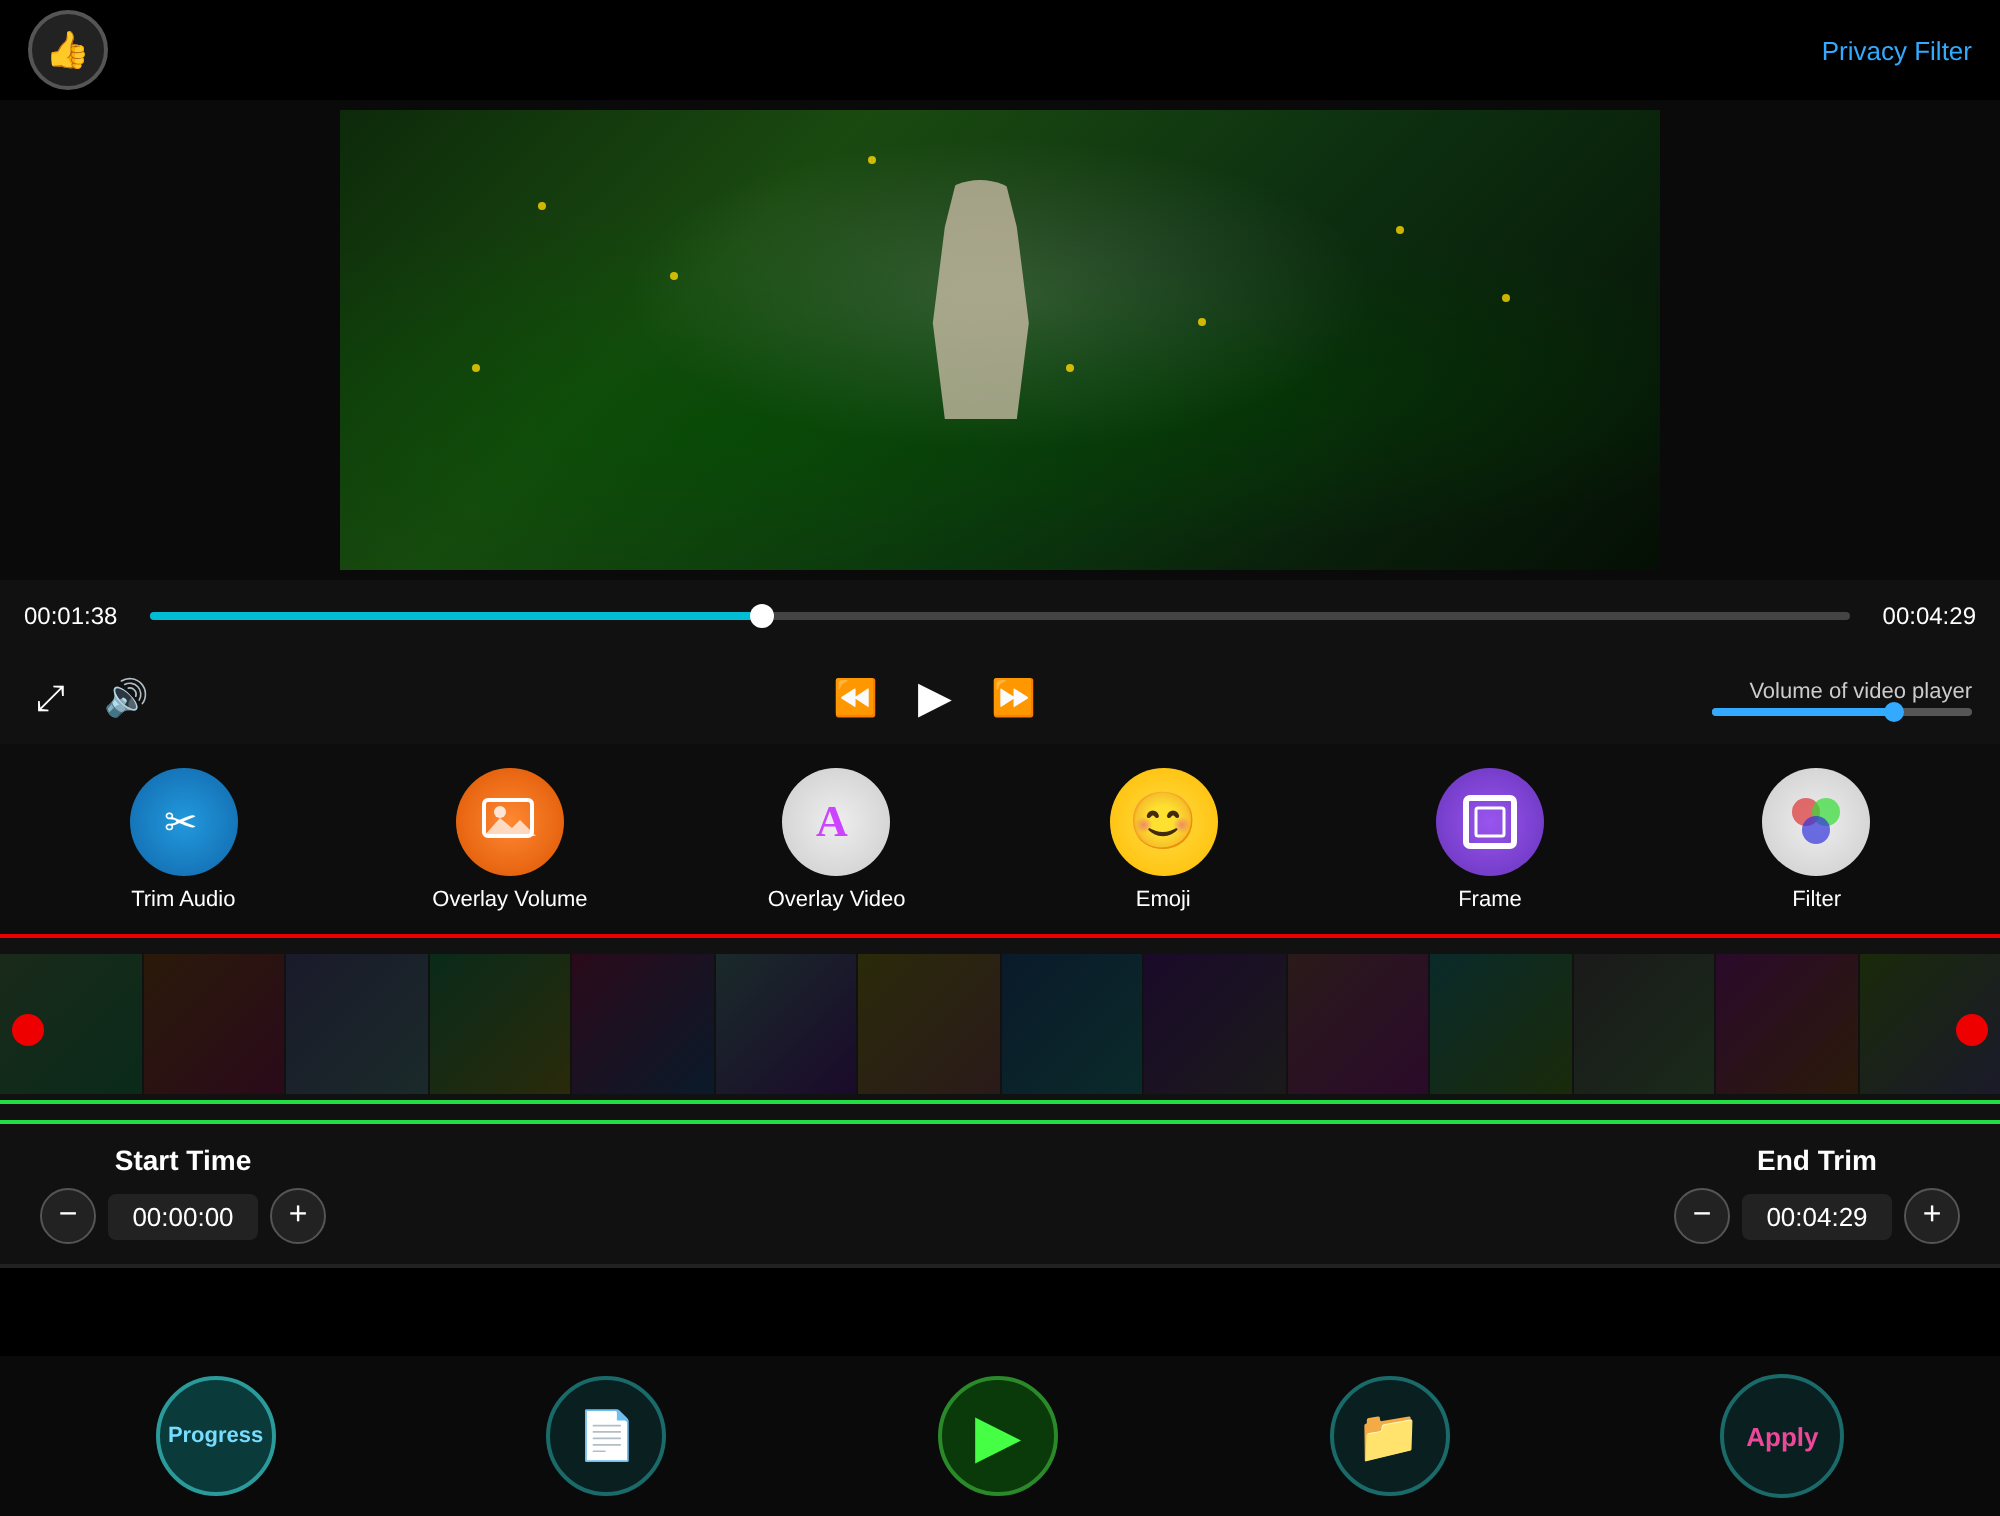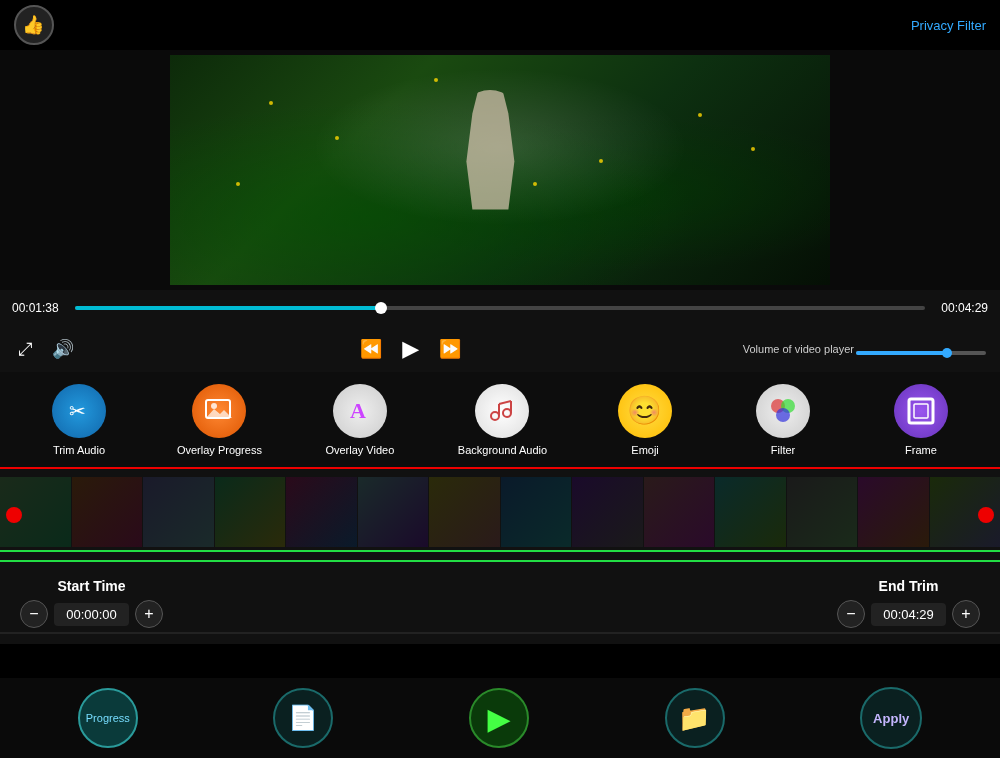--- a/index.html
+++ b/index.html
@@ -285,21 +285,21 @@
       transform: translateY(-50%);
       width: 16px; height: 16px;
       background: #e00;
       border-radius: 50%;
     }
 
     
     #time-section {
       position: absolute;
       top: 562px; left: 0; right: 0;
-      height: 82px;
+      height: 70px;
       background: #111;
       display: flex;
       align-items: center;
       justify-content: space-between;
       padding: 0 20px;
     }
     .time-group {
       display: flex;
       flex-direction: column;
       align-items: center;
@@ -433,21 +433,21 @@
 
 <div id="controls-row">
   <button class="ctrl-btn" title="Expand">⤢</button>
   <button class="ctrl-btn" title="Volume">🔊</button>
   <div style="flex:1"></div>
   <button class="ctrl-btn" title="Rewind">⏪</button>
   <button class="ctrl-btn" title="Play" style="font-size:22px">▶</button>
   <button class="ctrl-btn" title="Forward">⏩</button>
   <div style="flex:1"></div>
 
-  <div style="display:flex;flex-direction:row;align-items:flex-end;gap:2px;">
+  <div style="display:flex;flex-direction:column;align-items:flex-end;gap:2px;">
     <span style="font-size:11px;color:#ccc;">Volume of video player</span>
     <div style="display:flex;align-items:center;gap:4px;">
       <div id="volume-track" style="width:130px;height:4px;background:#555;border-radius:2px;position:relative;">
         <div id="volume-fill" style="height:100%;background:#3af;border-radius:2px;width:70%;"></div>
         <div id="volume-thumb" style="position:absolute;top:50%;left:70%;transform:translate(-50%,-50%);width:10px;height:10px;background:#3af;border-radius:50%;"></div>
       </div>
     </div>
   </div>
 </div>
 
@@ -461,66 +461,54 @@
       <span class="tool-label">Trim Audio</span>
     </div>
     <div class="tool-item">
       <div class="tool-icon icon-overlay-pic">
         <svg width="30" height="30" viewBox="0 0 30 30">
           <rect x="2" y="4" width="24" height="18" rx="2" fill="none" stroke="white" stroke-width="2"></rect>
           <circle cx="10" cy="10" r="3" fill="white" opacity="0.8"></circle>
           <polygon points="2,22 10,13 16,18 20,14 28,22" fill="white" opacity="0.7"></polygon>
         </svg>
       </div>
-      <span class="tool-label">Overlay Progress</span>
+      <span class="tool-label">Overlay Volume</span>
     </div>
     <div class="tool-item">
       <div class="tool-icon icon-overlay-text" style="background: radial-gradient(circle, rgb(238, 238, 238) 0%, rgb(204, 204, 204) 100%);">
         <svg width="30" height="30" viewBox="0 0 30 30">
           <text x="5" y="22" font-size="22" font-weight="bold" fill="#cc44ff" font-family="serif">A</text>
         </svg>
       </div>
       <span class="tool-label">Overlay Video</span>
     </div>
     <div class="tool-item">
-      <div class="tool-icon icon-bg-audio" style="background: radial-gradient(circle, rgb(255, 255, 255) 0%, rgb(221, 221, 221) 100%);">
-        <svg width="30" height="30" viewBox="0 0 30 30">
-          <circle cx="8" cy="20" r="4" fill="none" stroke="#cc4444" stroke-width="2"></circle>
-          <circle cx="20" cy="17" r="4" fill="none" stroke="#cc4444" stroke-width="2"></circle>
-          <line x1="12" y1="20" x2="12" y2="8" stroke="#cc4444" stroke-width="2"></line>
-          <line x1="24" y1="17" x2="24" y2="5" stroke="#cc4444" stroke-width="2"></line>
-          <line x1="12" y1="8" x2="24" y2="5" stroke="#cc4444" stroke-width="2"></line>
-        </svg>
-      </div>
-      <span class="tool-label">Background Audio</span>
-    </div>
-    <div class="tool-item">
       <div class="tool-icon icon-emoji">
         <span style="font-size:28px">😊</span>
       </div>
       <span class="tool-label">Emoji</span>
+    </div>
+    <div class="tool-item">
+      <div class="tool-icon icon-frame">
+        <svg width="30" height="30" viewBox="0 0 30 30">
+          <rect x="3" y="3" width="24" height="24" rx="2" fill="none" stroke="white" stroke-width="3"></rect>
+          <rect x="8" y="8" width="14" height="14" rx="1" fill="none" stroke="white" stroke-width="1.5"></rect>
+        </svg>
+      </div>
+      <span class="tool-label">Frame</span>
     </div>
     <div class="tool-item">
       <div class="tool-icon icon-filter" style="background: radial-gradient(circle, rgb(238, 238, 238) 0%, rgb(204, 204, 204) 100%);">
         <svg width="30" height="30" viewBox="0 0 30 30">
           <circle cx="10" cy="10" r="7" fill="#dd3333" opacity="0.7"></circle>
           <circle cx="20" cy="10" r="7" fill="#33dd33" opacity="0.7"></circle>
           <circle cx="15" cy="19" r="7" fill="#3333dd" opacity="0.7"></circle>
         </svg>
       </div>
       <span class="tool-label">Filter</span>
-    </div>
-    <div class="tool-item">
-      <div class="tool-icon icon-frame">
-        <svg width="30" height="30" viewBox="0 0 30 30">
-          <rect x="3" y="3" width="24" height="24" rx="2" fill="none" stroke="white" stroke-width="3"></rect>
-          <rect x="8" y="8" width="14" height="14" rx="1" fill="none" stroke="white" stroke-width="1.5"></rect>
-        </svg>
-      </div>
-      <span class="tool-label">Frame</span>
     </div>
   </div>
 
 <div id="timeline-section">
   <div id="timeline-strip">
       <div class="strip-frame" style="background: linear-gradient(135deg, rgb(26, 42, 26) 0%, rgb(10, 42, 26) 100%) rgb(26, 42, 26);"></div>
       <div class="strip-frame" style="background: linear-gradient(135deg, rgb(42, 26, 10) 0%, rgb(42, 10, 26) 100%) rgb(42, 26, 10);"></div>
       <div class="strip-frame" style="background: linear-gradient(135deg, rgb(26, 26, 42) 0%, rgb(26, 42, 42) 100%) rgb(26, 26, 42);"></div>
       <div class="strip-frame" style="background: linear-gradient(135deg, rgb(10, 42, 26) 0%, rgb(42, 42, 10) 100%) rgb(10, 42, 26);"></div>
       <div class="strip-frame" style="background: linear-gradient(135deg, rgb(42, 10, 26) 0%, rgb(10, 26, 42) 100%) rgb(42, 10, 26);"></div>
@@ -555,27 +543,27 @@
       <span class="time-display">00:04:29</span>
       <div class="time-adj-btn">+</div>
     </div>
   </div>
 </div>
 
 <div id="divider"></div>
 
 <div id="bottom-bar">
   <div class="bottom-btn active" title="Progress">
-    <span style="font-size:11px;font-weight:normal;color:#7df;">Progress</span>
+    <span style="font-size:11px;font-weight:bold;color:#7df;">Progress</span>
   </div>
   <div class="bottom-btn" title="Media" style="font-size:24px;">
     <span>📄</span>
   </div>
   <div class="bottom-btn bottom-btn-play" title="Play/Pause" style="font-size:30px;color:#4f4;">
     <span>▶</span>
   </div>
   <div class="bottom-btn" title="Folder" style="font-size:26px;">
     <span>📁</span>
   </div>
   <div class="bottom-btn bottom-btn-apply" title="Apply">
-    <span style="font-size:13px;font-weight:bold;color:#c4b5fd;">Apply</span>
+    <span style="font-size:13px;font-weight:bold;color:#ec4899;">Apply</span>
   </div>
 </div>
 
 </body></html>

